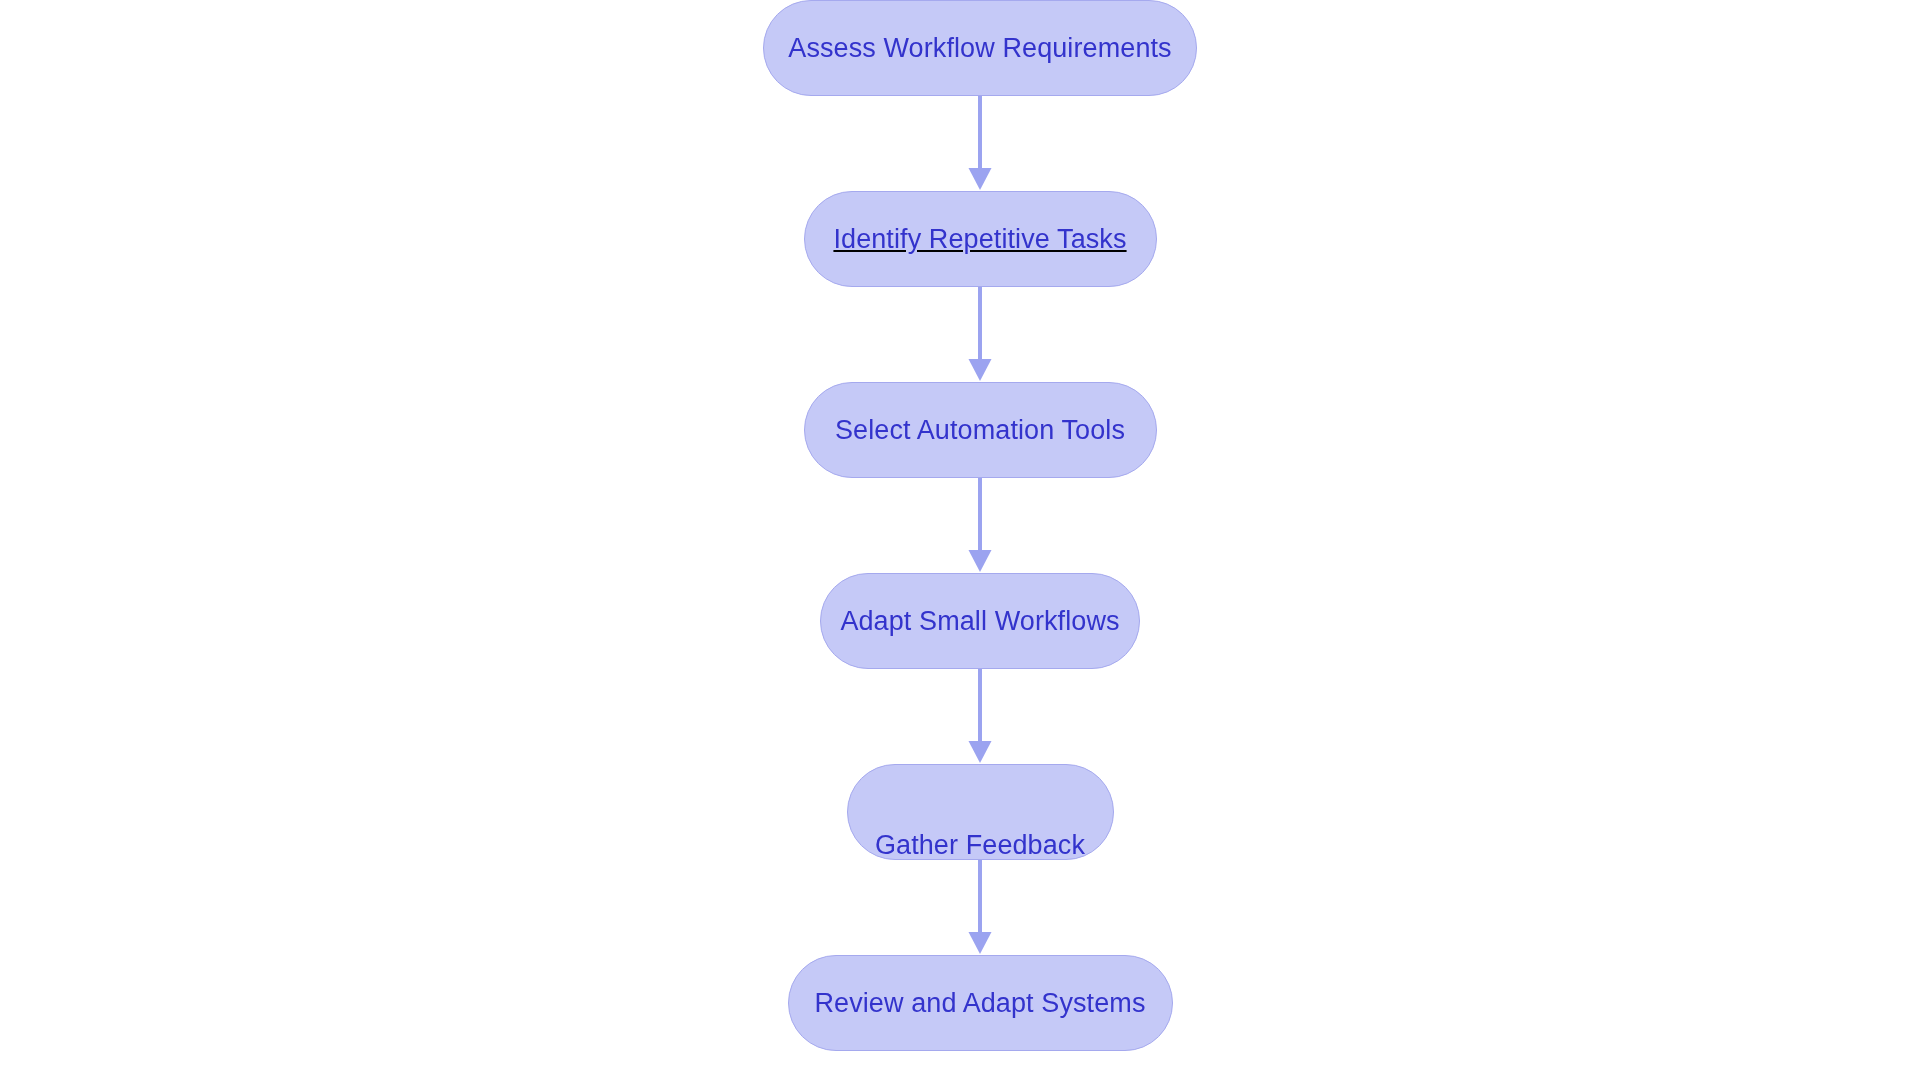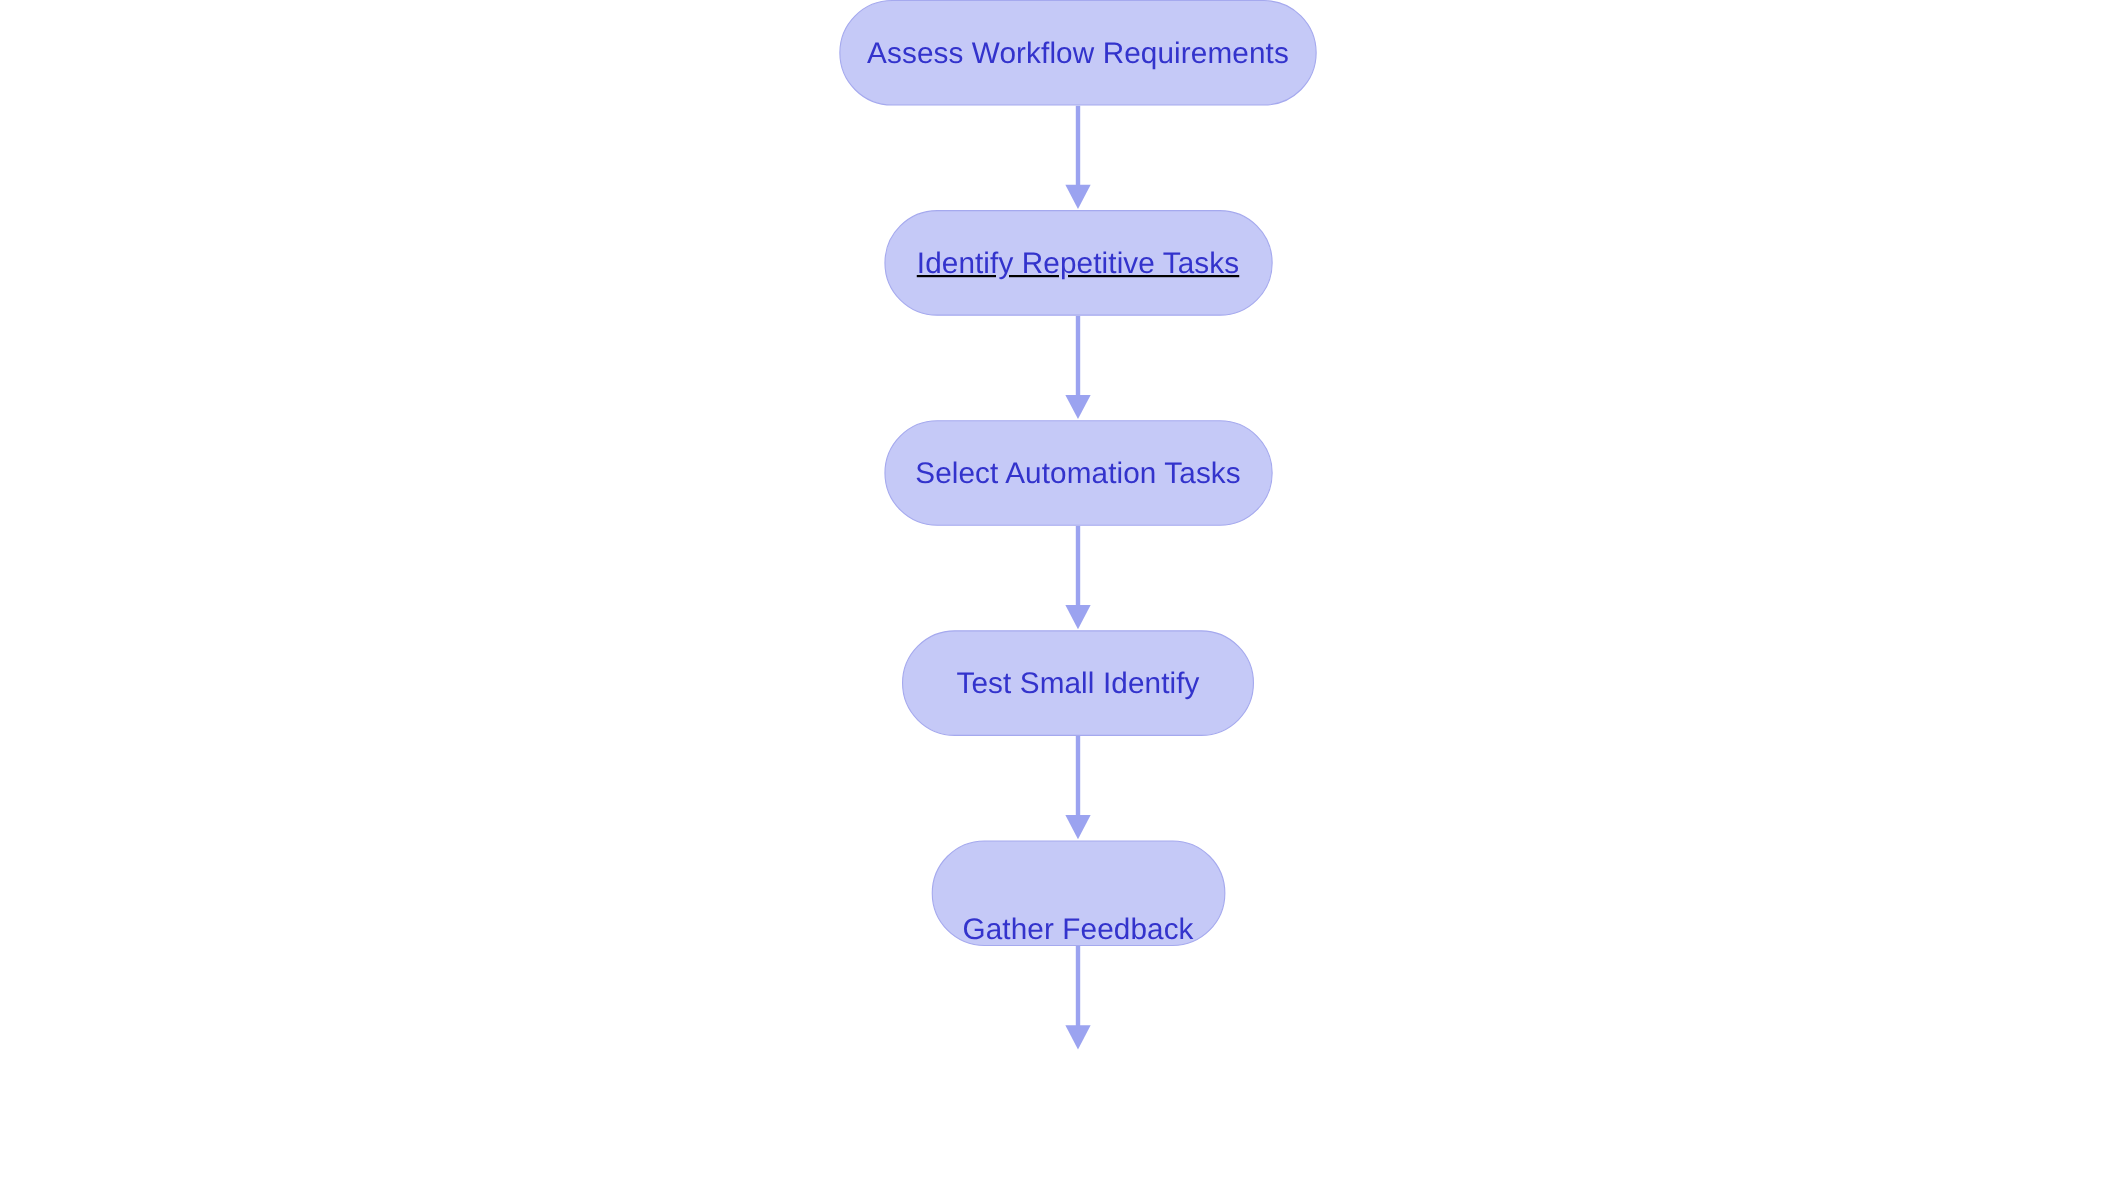--- a/index.html
+++ b/index.html
@@ -94,47 +94,50 @@
     </div>
 
     <span class="connector">
       <svg width="26" height="95" viewBox="0 0 26 95" xmlns="http://www.w3.org/2000/svg">
         <line x1="13" y1="0" x2="13" y2="75" stroke="#9BA3F0" stroke-width="4"></line>
         <polygon points="13,94 1.5,72 24.5,72" fill="#9BA3F0"></polygon>
       </svg>
     </span>
 
     <div class="node w2">
-      <span class="node-label">Select Automation Tasks</span>
+      <span class="node-label">Select Automation Tools</span>
     </div>
 
     <span class="connector">
       <svg width="26" height="95" viewBox="0 0 26 95" xmlns="http://www.w3.org/2000/svg">
         <line x1="13" y1="0" x2="13" y2="75" stroke="#9BA3F0" stroke-width="4"></line>
         <polygon points="13,94 1.5,72 24.5,72" fill="#9BA3F0"></polygon>
       </svg>
     </span>
 
     <div class="node w3">
-      <span class="node-label">Test Small Identify</span>
+      <span class="node-label">Adapt Small Workflows</span>
     </div>
 
     <span class="connector">
       <svg width="26" height="95" viewBox="0 0 26 95" xmlns="http://www.w3.org/2000/svg">
         <line x1="13" y1="0" x2="13" y2="75" stroke="#9BA3F0" stroke-width="4"></line>
         <polygon points="13,94 1.5,72 24.5,72" fill="#9BA3F0"></polygon>
       </svg>
     </span>
 
     <div class="node w4">
       <span class="node-label">Gather Feedback</span>
     </div>
 
     <span class="connector">
       <svg width="26" height="95" viewBox="0 0 26 95" xmlns="http://www.w3.org/2000/svg">
         <line x1="13" y1="0" x2="13" y2="75" stroke="#9BA3F0" stroke-width="4"></line>
         <polygon points="13,94 1.5,72 24.5,72" fill="#9BA3F0"></polygon>
       </svg>
     </span>
 
+    <div class="node w5">
+      <span class="node-label">Review and Adapt Systems</span>
+    </div>
 
   </div>
 </div>
 
 </body></html>

